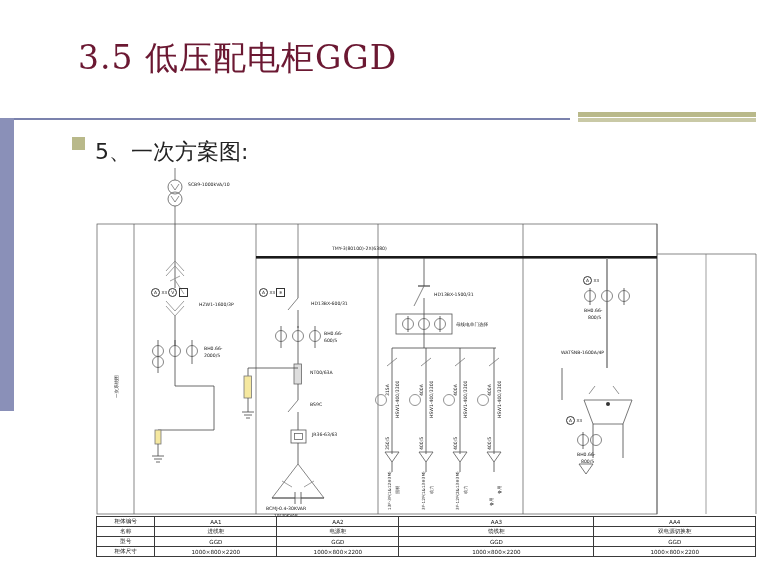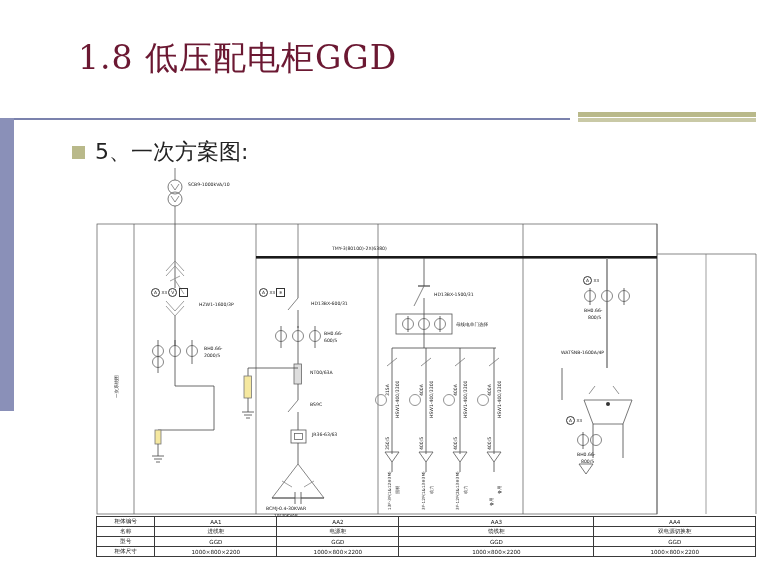--- a/index.html
+++ b/index.html
@@ -38,21 +38,21 @@
     background:#b9b98a;
   }
   .rule-right-bot{
     position:absolute;left:578px;top:118px;width:178px;height:4px;
     background:#c9c9a6;
   }
 
   
   .bullet-row{
     position:absolute;left:72px;top:137px;
-    display:flex;align-items:center;gap:10px;
+    display:flex;align-items:flex-start;gap:10px;
   }
   .bullet-sq{width:13px;height:13px;background:#b9b98a;display:block;}
   .bullet-txt{
     font-family:"DejaVu Sans","Liberation Sans",sans-serif;
     font-size:22px;color:#222222;white-space:nowrap;
   }
 
   
   .diagram{
     position:absolute;left:96px;top:168px;width:664px;height:400px;
@@ -107,21 +107,21 @@
 </style>
 </head>
 <body>
 
 <div class="left-bar">
   <div class="seg-top"></div>
   <div class="seg-mid"></div>
   <div class="seg-bot"></div>
 </div>
 
-<div class="title">1.8 低压配电柜GGD</div>
+<div class="title">3.5 低压配电柜GGD</div>
 <div class="rule-left"></div>
 <div class="rule-right-top"></div>
 <div class="rule-right-bot"></div>
 
 <div class="bullet-row">
   <span class="bullet-sq"></span>
   <span class="bullet-txt">5、一次方案图:</span>
 </div>
 
 <div class="diagram">

